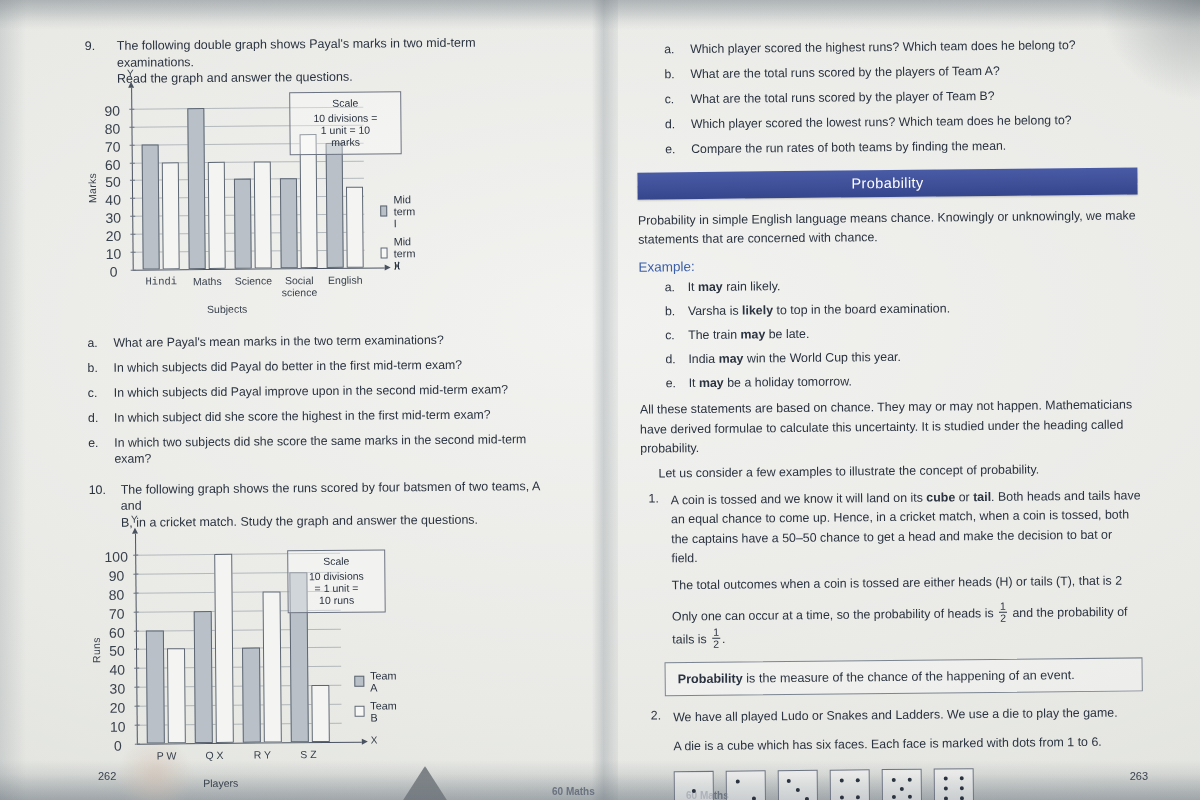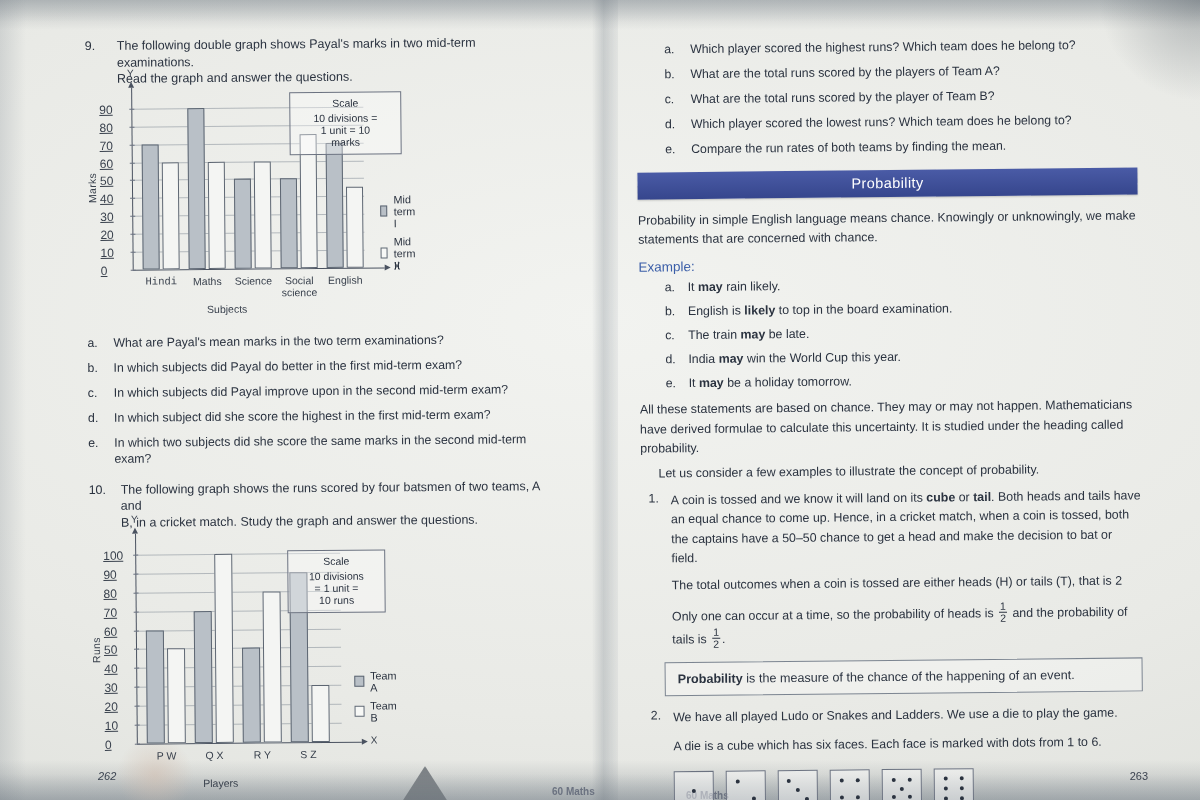--- a/index.html
+++ b/index.html
@@ -63,21 +63,21 @@
   .sub-text { font-size:12.3px; }
 
   
   .chart-wrap { position:relative; margin:12px 0 4px 46px; }
   .chart { position:relative; }
   .axis-y, .axis-x { position:absolute; background:#4a5260; }
   .axis-y { width:1.3px; }
   .axis-x { height:1.3px; }
   .tick { position:absolute; height:1px; background:#6b7280; width:5px; }
   .ylab {
-    position:absolute; font-size:12px; text-align:left; width:26px; color:#39414d;text-decoration:underline;
+    position:absolute; font-size:14px; text-align:center; width:26px; color:#39414d;
   }
   .gridline { position:absolute; height:1px; background:rgba(110,122,136,0.45); }
   .bar { position:absolute; bottom:0; border:1px solid #5d6672; }
   .bar.m1 { background:#b9c0c7; }
   .bar.m2 { background:#f4f5f3; }
   .xcat { position:absolute; font-size:10.5px; text-align:center; color:#39414d; }
   .axis-name-y { position:absolute; font-size:10.5px; transform:rotate(-90deg); transform-origin:left top; color:#39414d; letter-spacing:.3px;}
   .axis-name-x { position:absolute; font-size:10.5px; color:#39414d; }
   .mark-Y { position:absolute; font-size:10px; color:#39414d; }
   .mark-X { position:absolute; font-size:10px; color:#39414d; }
@@ -327,21 +327,21 @@
           <div class="legend-row">
             <span class="swatch m2"></span>
             <span class="legend-text">Team B</span>
           </div>
         </div>
       </div>
   </div>
 
 </div>
 
-<div class="folio" style="left:98px; bottom:18px;font-style:italic;">262</div>
+<div class="folio" style="left:98px; bottom:18px;">262</div>
 <div class="folio" style="right:52px; bottom:18px;">263</div>
 <div class="bottom-ghost" style="left:552px; bottom:3px;">60 Maths</div>
 <div class="bottom-ghost" style="left:686px; bottom:-1px;">60 Maths</div>
 
 <div class="col right-col rot-right">
 
   <div class="sub-list" style="margin-left:28px;">
     <div class="sub-row">
       <div class="sub-label">a.</div>
       <div class="sub-text">Which player scored the highest runs? Which team does he belong to?</div>
@@ -372,21 +372,21 @@
 
   <div class="example-head">Example:</div>
 
   <div style="margin-left:26px;">
     <div class="ex-row">
       <div class="ex-lab">a.</div>
       <div><span>It </span><b>may</b><span> rain likely.</span></div>
     </div>
     <div class="ex-row">
       <div class="ex-lab">b.</div>
-      <div><span>English is </span><b>likely</b><span> to top in the board examination.</span></div>
+      <div><span>Varsha is </span><b>likely</b><span> to top in the board examination.</span></div>
     </div>
     <div class="ex-row">
       <div class="ex-lab">c.</div>
       <div><span>The train </span><b>may</b><span> be late.</span></div>
     </div>
     <div class="ex-row">
       <div class="ex-lab">d.</div>
       <div><span>India </span><b>may</b><span> win the World Cup this year.</span></div>
     </div>
     <div class="ex-row">

